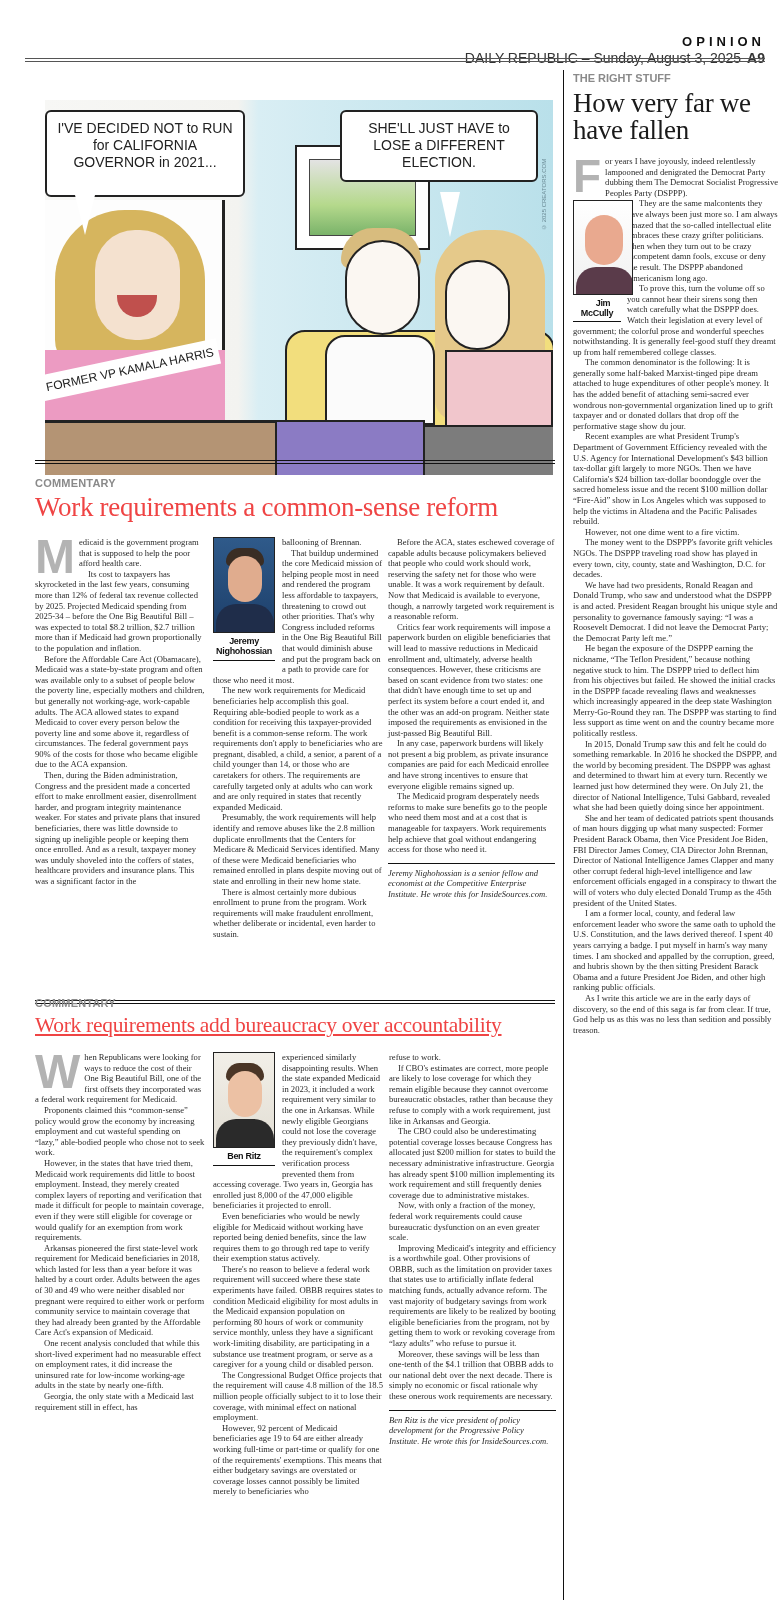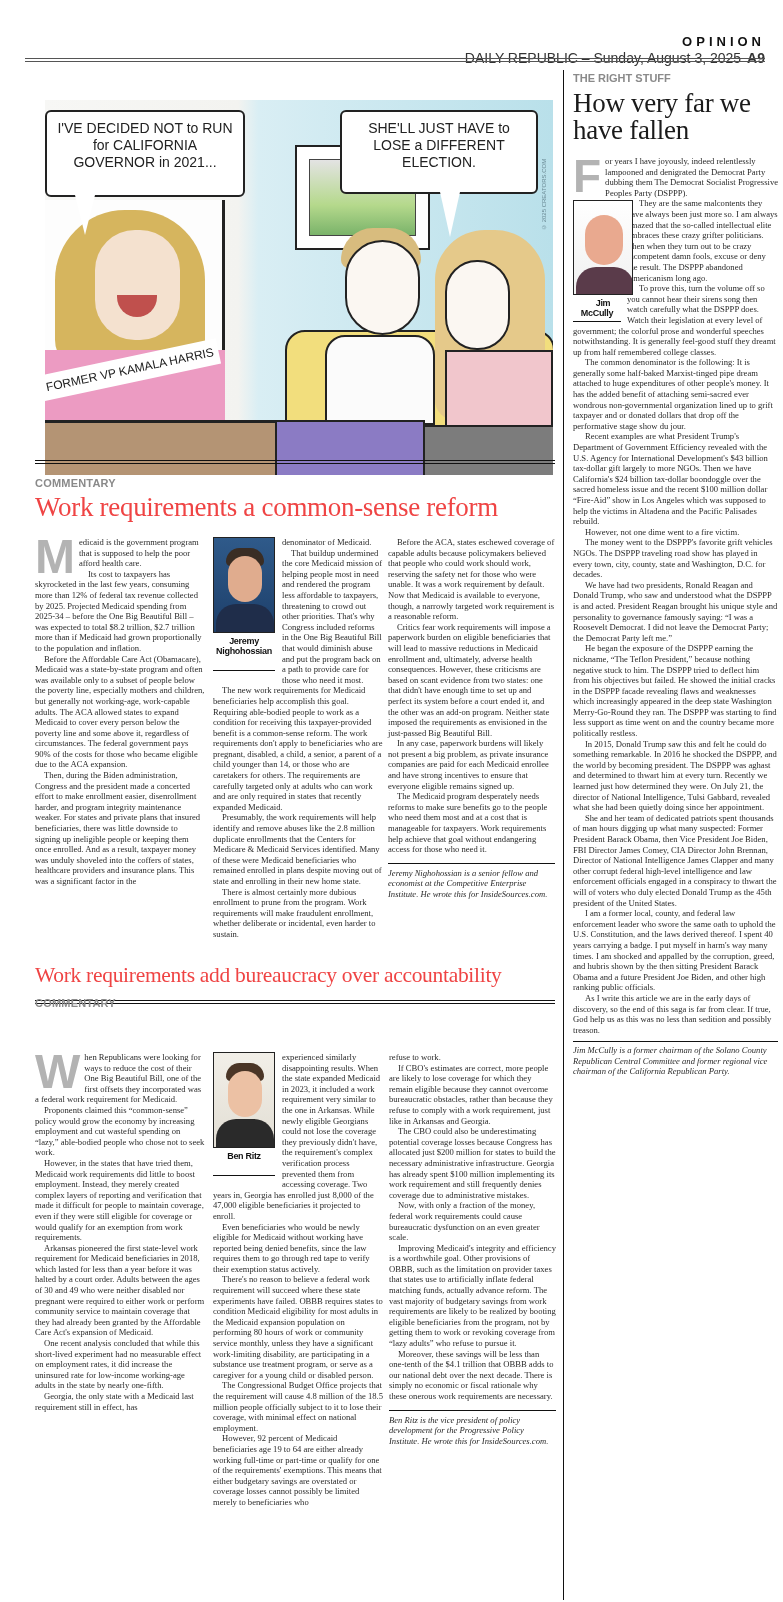--- a/index.html
+++ b/index.html
@@ -12,21 +12,21 @@
   .folio b { font-weight: 700; margin-left: 6px; }
   .rule-double { position: absolute; left: 25px; width: 740px; height: 4px; border-top: 1px solid #555; border-bottom: 1px solid #555; }
 
   .left { position: absolute; left: 35px; top: 75px; width: 520px; }
   .right { position: absolute; left: 563px; top: 70px; width: 215px; height: 1530px; border-left: 1px solid #111; padding-left: 9px; }
 
   
   .cartoon { position: absolute; left: 10px; top: 25px; width: 508px; height: 375px; background: linear-gradient(90deg, #f7f7f5 0%, #f3f3f0 38%, #d9eef4 42%, #b9e0ea 100%); overflow: hidden; }
   .bubble { position: absolute; background: #fff; border: 2px solid #222; border-radius: 6px; font-family: "Liberation Sans", sans-serif; font-size: 14px; text-align: center; line-height: 17px; color: #222; padding: 8px 6px; }
   .bubble-1 { left: 0; top: 10px; width: 200px; height: 87px; }
-  .bubble-2 { left: 295px; top: 10px; width: 198px; height: 84px; }
+  .bubble-2 { left: 295px; top: 10px; width: 198px; height: 72px; }
   .tail { position: absolute; width: 0; height: 0; border-left: 10px solid transparent; border-right: 10px solid transparent; border-top: 40px solid #fff; }
   .tv { position: absolute; left: 0; top: 100px; width: 180px; height: 220px; background: #fdfdfd; border-right: 3px solid #222; }
   .tv-person-hair { position: absolute; left: 10px; top: 10px; width: 150px; height: 160px; background: #d6b55e; border-radius: 70px 70px 30px 30px; }
   .tv-person-face { position: absolute; left: 50px; top: 30px; width: 85px; height: 110px; background: #f4e1cf; border-radius: 40px; }
   .tv-person-mouth { position: absolute; left: 72px; top: 95px; width: 40px; height: 22px; background: #c0504d; border-radius: 0 0 20px 20px; }
   .tv-jacket { position: absolute; left: 0; top: 150px; width: 180px; height: 70px; background: #ec9bc2; }
   .chyron { position: absolute; left: 0; top: 275px; width: 180px; height: 26px; background: #fff; font-family: "Liberation Sans", sans-serif; font-size: 12px; line-height: 26px; padding-left: 4px; transform: rotate(-12deg); transform-origin: left bottom; color: #222; white-space: nowrap; }
   .tv-stand { position: absolute; left: 0; top: 320px; width: 235px; height: 60px; background: #b49474; border-top: 3px solid #222; }
   .frame { position: absolute; left: 250px; top: 45px; width: 135px; height: 105px; background: #fff; border: 2px solid #222; }
   .frame-inner { position: absolute; left: 12px; top: 12px; right: 12px; bottom: 12px; background: linear-gradient(180deg, #e3e3e3 0%, #b5d98c 60%, #7ab36a 100%); border: 1px solid #444; }
@@ -43,21 +43,21 @@
 
   .rule-thick { position: absolute; left: 0; width: 520px; height: 4px; border-top: 1px solid #111; border-bottom: 1px solid #111; }
   .kicker { position: absolute; left: 0; font-family: "Liberation Sans", sans-serif; font-weight: 700; font-size: 11px; color: #8a8a8a; letter-spacing: 0.2px; }
   .headline { position: absolute; left: 0; font-family: "Liberation Serif", serif; font-size: 27px; color: #ef4444; white-space: nowrap; letter-spacing: -0.3px; }
 
   .article { position: absolute; left: 0; width: 520px; }
   .col { position: absolute; top: 0; font-family: "Liberation Serif", serif; font-size: 8.6px; line-height: 10.6px; color: #2a2a2a; }
   .col p { text-indent: 9px; }
   .col p.first { text-indent: 0; }
   .dropcap { float: left; font-family: "Liberation Sans", sans-serif; font-weight: 700; font-size: 48px; line-height: 38px; color: #b3b3b3; margin: 1px 4px 0 0; height: 40px; }
-  .headshot { float: left; width: 62px; margin: 0 7px 4px 0; border-bottom: 1px solid #111; padding-bottom: 14px; }
+  .headshot { float: left; width: 62px; margin: 0 7px 4px 0; border-bottom: 1px solid #111; padding-bottom: 4px; }
   .headshot-img { width: 62px; height: 96px; border: 1px solid #222; position: relative; overflow: hidden; }
   .hs-bg1 { background: linear-gradient(180deg, #2f5a8a, #1d3f6a); }
   .hs-bg2 { background: linear-gradient(180deg, #f2efe8, #e2ded4); }
   .hs-bg3 { background: linear-gradient(180deg, #ffffff, #f0f0f0); }
   .hs-face { position: absolute; left: 14px; top: 18px; width: 34px; height: 46px; border-radius: 17px; background: #e0ac8e; }
   .hs-hair { position: absolute; left: 12px; top: 10px; width: 38px; height: 18px; border-radius: 18px 18px 6px 6px; background: #3a2d24; }
   .hs-body { position: absolute; left: 2px; top: 66px; width: 58px; height: 32px; border-radius: 20px 20px 0 0; }
   .hs-name { font-family: "Liberation Sans", sans-serif; font-weight: 700; font-size: 9px; line-height: 10px; text-align: center; color: #111; margin-top: 3px; letter-spacing: -0.3px; }
   .bio { border-top: 1px solid #111; margin-top: 8px; padding-top: 4px; font-style: italic; }
   .bio p { text-indent: 0; }
@@ -124,40 +124,40 @@
     </div>
     <div class="col" style="left:178px; width:170px;">
       <div class="headshot">
         <div class="headshot-img hs-bg1">
           <div class="hs-hair"></div>
             <div class="hs-face"></div>
             <div class="hs-body" style="background:#1f2d4a;"></div>
         </div>
         <div class="hs-name">Jeremy Nighohossian</div>
       </div>
-      <p class="first">denominator of Medicaid.</p>
+      <p class="first">ballooning of Brennan.</p>
       <p>That buildup undermined the core Medicaid mission of helping people most in need and rendered the program less affordable to taxpayers, threatening to crowd out other priorities. That's why Congress included reforms in the One Big Beautiful Bill that would diminish abuse and put the program back on a path to provide care for those who need it most.</p>
       <p>The new work requirements for Medicaid beneficiaries help accomplish this goal. Requiring able-bodied people to work as a condition for receiving this taxpayer-provided benefit is a common-sense reform. The work requirements don't apply to beneficiaries who are pregnant, disabled, a child, a senior, a parent of a child younger than 14, or those who are caretakers for others. The requirements are carefully targeted only at adults who can work and are only required in states that recently expanded Medicaid.</p>
       <p>Presumably, the work requirements will help identify and remove abuses like the 2.8 million duplicate enrollments that the Centers for Medicare &amp; Medicaid Services identified. Many of these were Medicaid beneficiaries who remained enrolled in plans despite moving out of state and enrolling in their new home state.</p>
       <p>There is almost certainly more dubious enrollment to prune from the program. Work requirements will make fraudulent enrollment, whether deliberate or incidental, even harder to sustain.</p>
     </div>
     <div class="col" style="left:353px; width:167px;">
       <p>Before the ACA, states eschewed coverage of capable adults because policymakers believed that people who could work should work, reserving the safety net for those who were unable. It was a work requirement by default. Now that Medicaid is available to everyone, though, a narrowly targeted work requirement is a reasonable reform.</p>
       <p>Critics fear work requirements will impose a paperwork burden on eligible beneficiaries that will lead to massive reductions in Medicaid enrollment and, ultimately, adverse health consequences. However, these criticisms are based on scant evidence from two states: one that didn't have enough time to set up and perfect its system before a court ended it, and the other was an add-on program. Neither state imposed the requirements as envisioned in the just-passed Big Beautiful Bill.</p>
       <p>In any case, paperwork burdens will likely not present a big problem, as private insurance companies are paid for each Medicaid enrollee and have strong incentives to ensure that everyone eligible remains signed up.</p>
       <p>The Medicaid program desperately needs reforms to make sure benefits go to the people who need them most and at a cost that is manageable for taxpayers. Work requirements help achieve that goal without endangering access for those who need it.</p>
       <div class="bio">
           <p>Jeremy Nighohossian is a senior fellow and economist at the Competitive Enterprise Institute. He wrote this for InsideSources.com.</p>
         </div>
     </div>
   </div>
 
   <div class="rule-thick" style="top:925px;"></div>
   <div class="kicker" style="top:922px; margin-top:0;">COMMENTARY</div>
-  <div class="headline" style="top:888px; font-size:21.5px;">Work requirements add bureaucracy over accountability</div>
+  <div class="headline" style="top:938px; font-size:21.5px;text-decoration:underline;">Work requirements add bureaucracy over accountability</div>
 
   <div class="article" style="top:977px; height:550px;">
     <div class="col" style="left:0; width:170px;">
       <p class="first"><span class="dropcap">W</span><span>hen Republicans were looking for ways to reduce the cost of their One Big Beautiful Bill, one of the first offsets they incorporated was a federal work requirement for Medicaid.</span></p>
       <p>Proponents claimed this “common-sense” policy would grow the economy by increasing employment and cut wasteful spending on “lazy,” able-bodied people who chose not to seek work.</p>
       <p>However, in the states that have tried them, Medicaid work requirements did little to boost employment. Instead, they merely created complex layers of reporting and verification that made it difficult for people to maintain coverage, even if they were still eligible for coverage or would qualify for an exemption from work requirements.</p>
       <p>Arkansas pioneered the first state-level work requirement for Medicaid beneficiaries in 2018, which lasted for less than a year before it was halted by a court order. Adults between the ages of 30 and 49 who were neither disabled nor pregnant were required to either work or perform community service to maintain coverage that they had already been granted by the Affordable Care Act's expansion of Medicaid.</p>
       <p>One recent analysis concluded that while this short-lived experiment had no measurable effect on employment rates, it did increase the uninsured rate for low-income working-age adults in the state by nearly one-fifth.</p>
       <p>Georgia, the only state with a Medicaid last requirement still in effect, has</p>
     </div>
@@ -206,17 +206,14 @@
     <p>The common denominator is the following: It is generally some half-baked Marxist-tinged pipe dream attached to huge expenditures of other people's money. It has the added benefit of attaching semi-sacred ever wondrous non-governmental organization lined up to grift taxpayer and or donated dollars that drop off the performative stage show du jour.</p>
     <p>Recent examples are what President Trump's Department of Government Efficiency revealed with the U.S. Agency for International Development's $43 billion tax-dollar gift largely to more NGOs. Then we have California's $24 billion tax-dollar boondoggle over the sacred homeless issue and the recent $100 million dollar “Fire-Aid” show in Los Angeles which was supposed to help the victims in Altadena and the Pacific Palisades rebuild.</p>
     <p>However, not one dime went to a fire victim.</p>
     <p>The money went to the DSPPP's favorite grift vehicles NGOs. The DSPPP traveling road show has played in every town, city, county, state and Washington, D.C. for decades.</p>
     <p>We have had two presidents, Ronald Reagan and Donald Trump, who saw and understood what the DSPPP is and acted. President Reagan brought his unique style and personality to governance famously saying: “I was a Roosevelt Democrat. I did not leave the Democrat Party; the Democrat Party left me.”</p>
     <p>He began the exposure of the DSPPP earning the nickname, “The Teflon President,” because nothing negative stuck to him. The DSPPP tried to deflect him from his objectives but failed. He showed the initial cracks in the DSPPP facade revealing flaws and weaknesses which increasingly appeared in the deep state Washington Merry-Go-Round they ran. The DSPPP was starting to find less support as time went on and the country became more politically restless.</p>
     <p>In 2015, Donald Trump saw this and felt he could do something remarkable. In 2016 he shocked the DSPPP, and the world by becoming president. The DSPPP was aghast and determined to thwart him at every turn. Recently we learned just how determined they were. On July 21, the director of National Intelligence, Tulsi Gabbard, revealed what she had been quietly doing since her appointment.</p>
     <p>She and her team of dedicated patriots spent thousands of man hours digging up what many suspected: Former President Barack Obama, then Vice President Joe Biden, FBI Director James Comey, CIA Director John Brennan, Director of National Intelligence James Clapper and many other corrupt federal high-level intelligence and law enforcement officials engaged in a conspiracy to thwart the will of voters who duly elected Donald Trump as the 45th president of the United States.</p>
     <p>I am a former local, county, and federal law enforcement leader who swore the same oath to uphold the U.S. Constitution, and the laws derived thereof. I spent 40 years carrying a badge. I put myself in harm's way many times. I am shocked and appalled by the corruption, greed, and hubris shown by the then sitting President Barack Obama and a future President Joe Biden, and other high ranking public officials.</p>
     <p>As I write this article we are in the early days of discovery, so the end of this saga is far from clear. If true, God help us as this was no less than sedition and possibly treason.</p>
-    <div class="r-bio">
-        <p>Jim McCully is a former chairman of the Solano County Republican Central Committee and former regional vice chairman of the California Republican Party.</p>
-      </div>
   </div>
 </div>
 
 </body></html>

